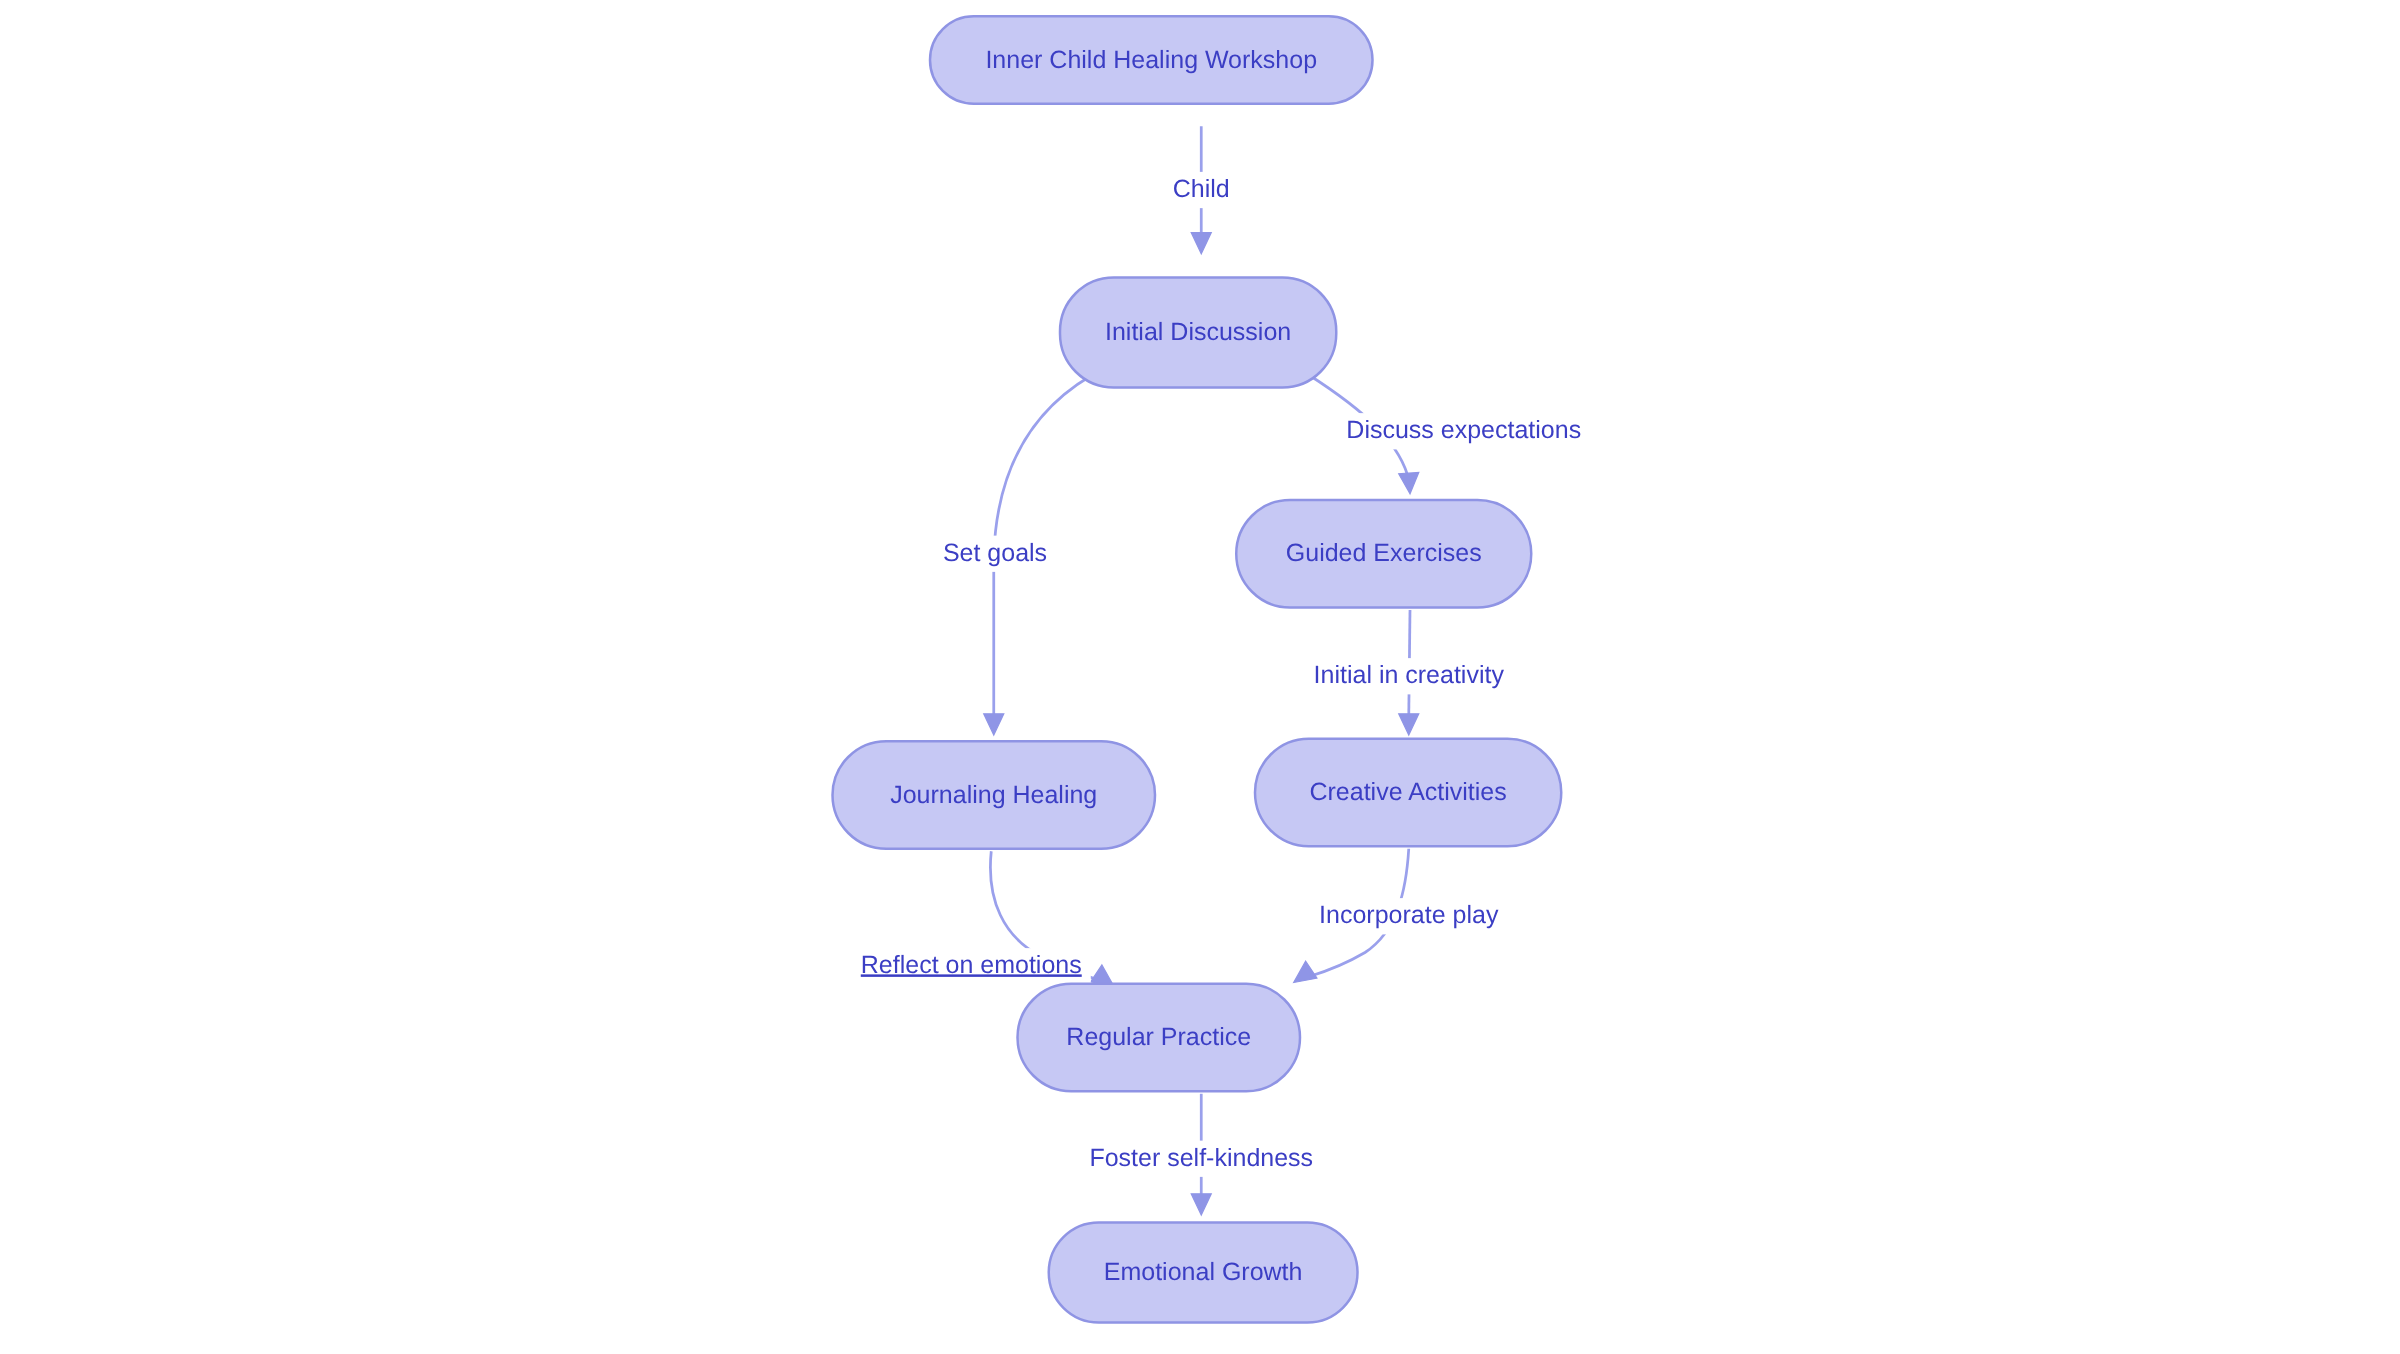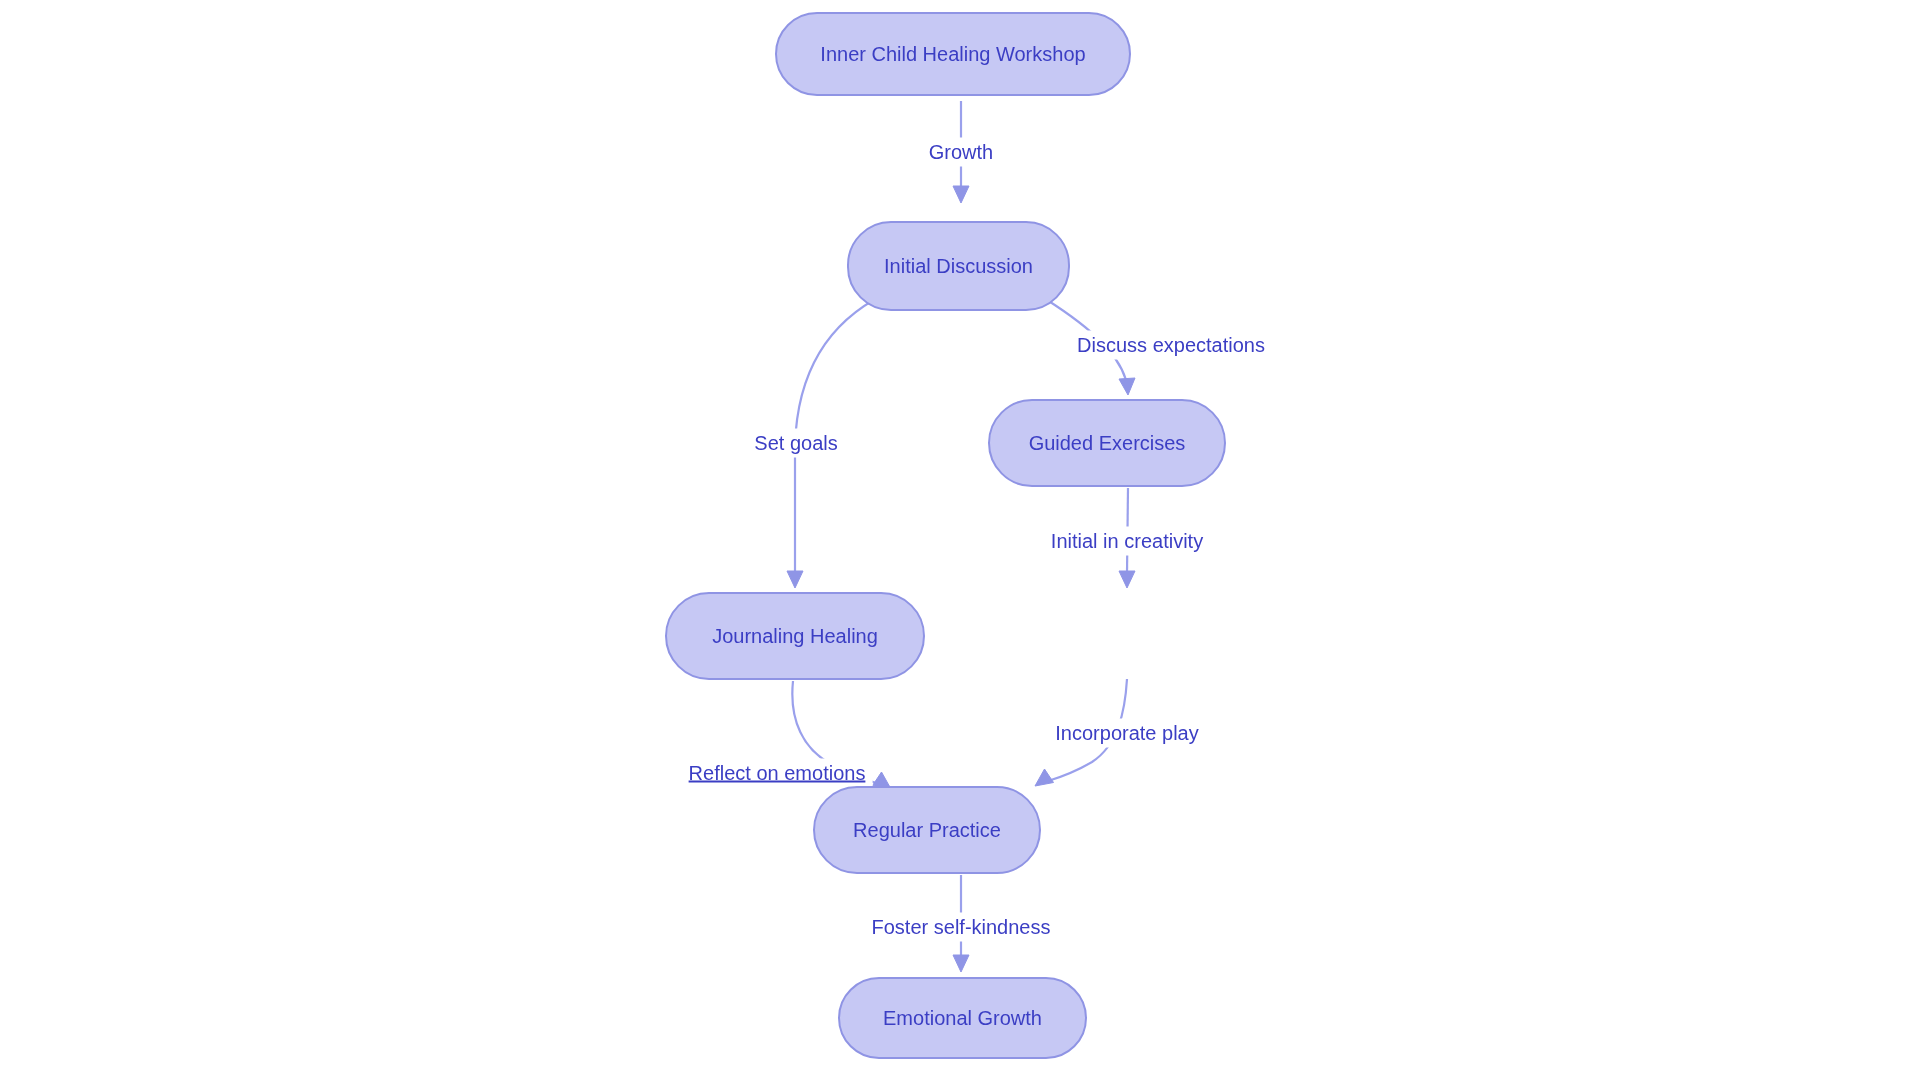--- a/index.html
+++ b/index.html
@@ -94,34 +94,35 @@
       <path d="M 1127 679 C 1125 712, 1118 745, 1092 762 C 1075 772, 1061 777, 1048 781"></path>
       <polygon points="1035,786 1053.5,782.5 1044.5,769"></polygon>
     </g>
 
     <g>
       <path d="M 961 875 L 961 957"></path>
       <polygon points="961,972 953,955 969,955"></polygon>
     </g>
   </svg>
 
-  <div class="node" style="left:775px; top:12px; width:356px; height:84px;">Inner Child Healing Workshop</div>
+  <div class="node" style="left:743px; top:12px; width:356px; height:72px;">Inner Child Healing Workshop</div>
 
   <div class="node" style="left:847px; top:221px; width:223px; height:90px;">Initial Discussion</div>
 
   <div class="node" style="left:988px; top:399px; width:238px; height:88px;">Guided Exercises</div>
 
   <div class="node" style="left:665px; top:592px; width:260px; height:88px;">Journaling Healing</div>
 
+  <div class="node" style="left:1003px; top:590px; width:247px; height:88px;">Creative Activities</div>
 
   <div class="node" style="left:813px; top:786px; width:228px; height:88px;">Regular Practice</div>
 
   <div class="node" style="left:838px; top:977px; width:249px; height:82px;">Emotional Growth</div>
 
-  <div class="edge-label" style="left:961px; top:152px;">Growth</div>
+  <div class="edge-label" style="left:961px; top:152px;">Child</div>
 
   <div class="edge-label" style="left:796px; top:443px;">Set goals</div>
 
   <div class="edge-label" style="left:1130px; top:345px;margin-left:41px;">Discuss expectations</div>
 
   <div class="edge-label" style="left:1127px; top:541px;">Initial in creativity</div>
 
   <div class="edge-label" style="left:777px; top:773px;text-decoration:underline;">Reflect on emotions</div>
 
   <div class="edge-label" style="left:1127px; top:733px;">Incorporate play</div>

